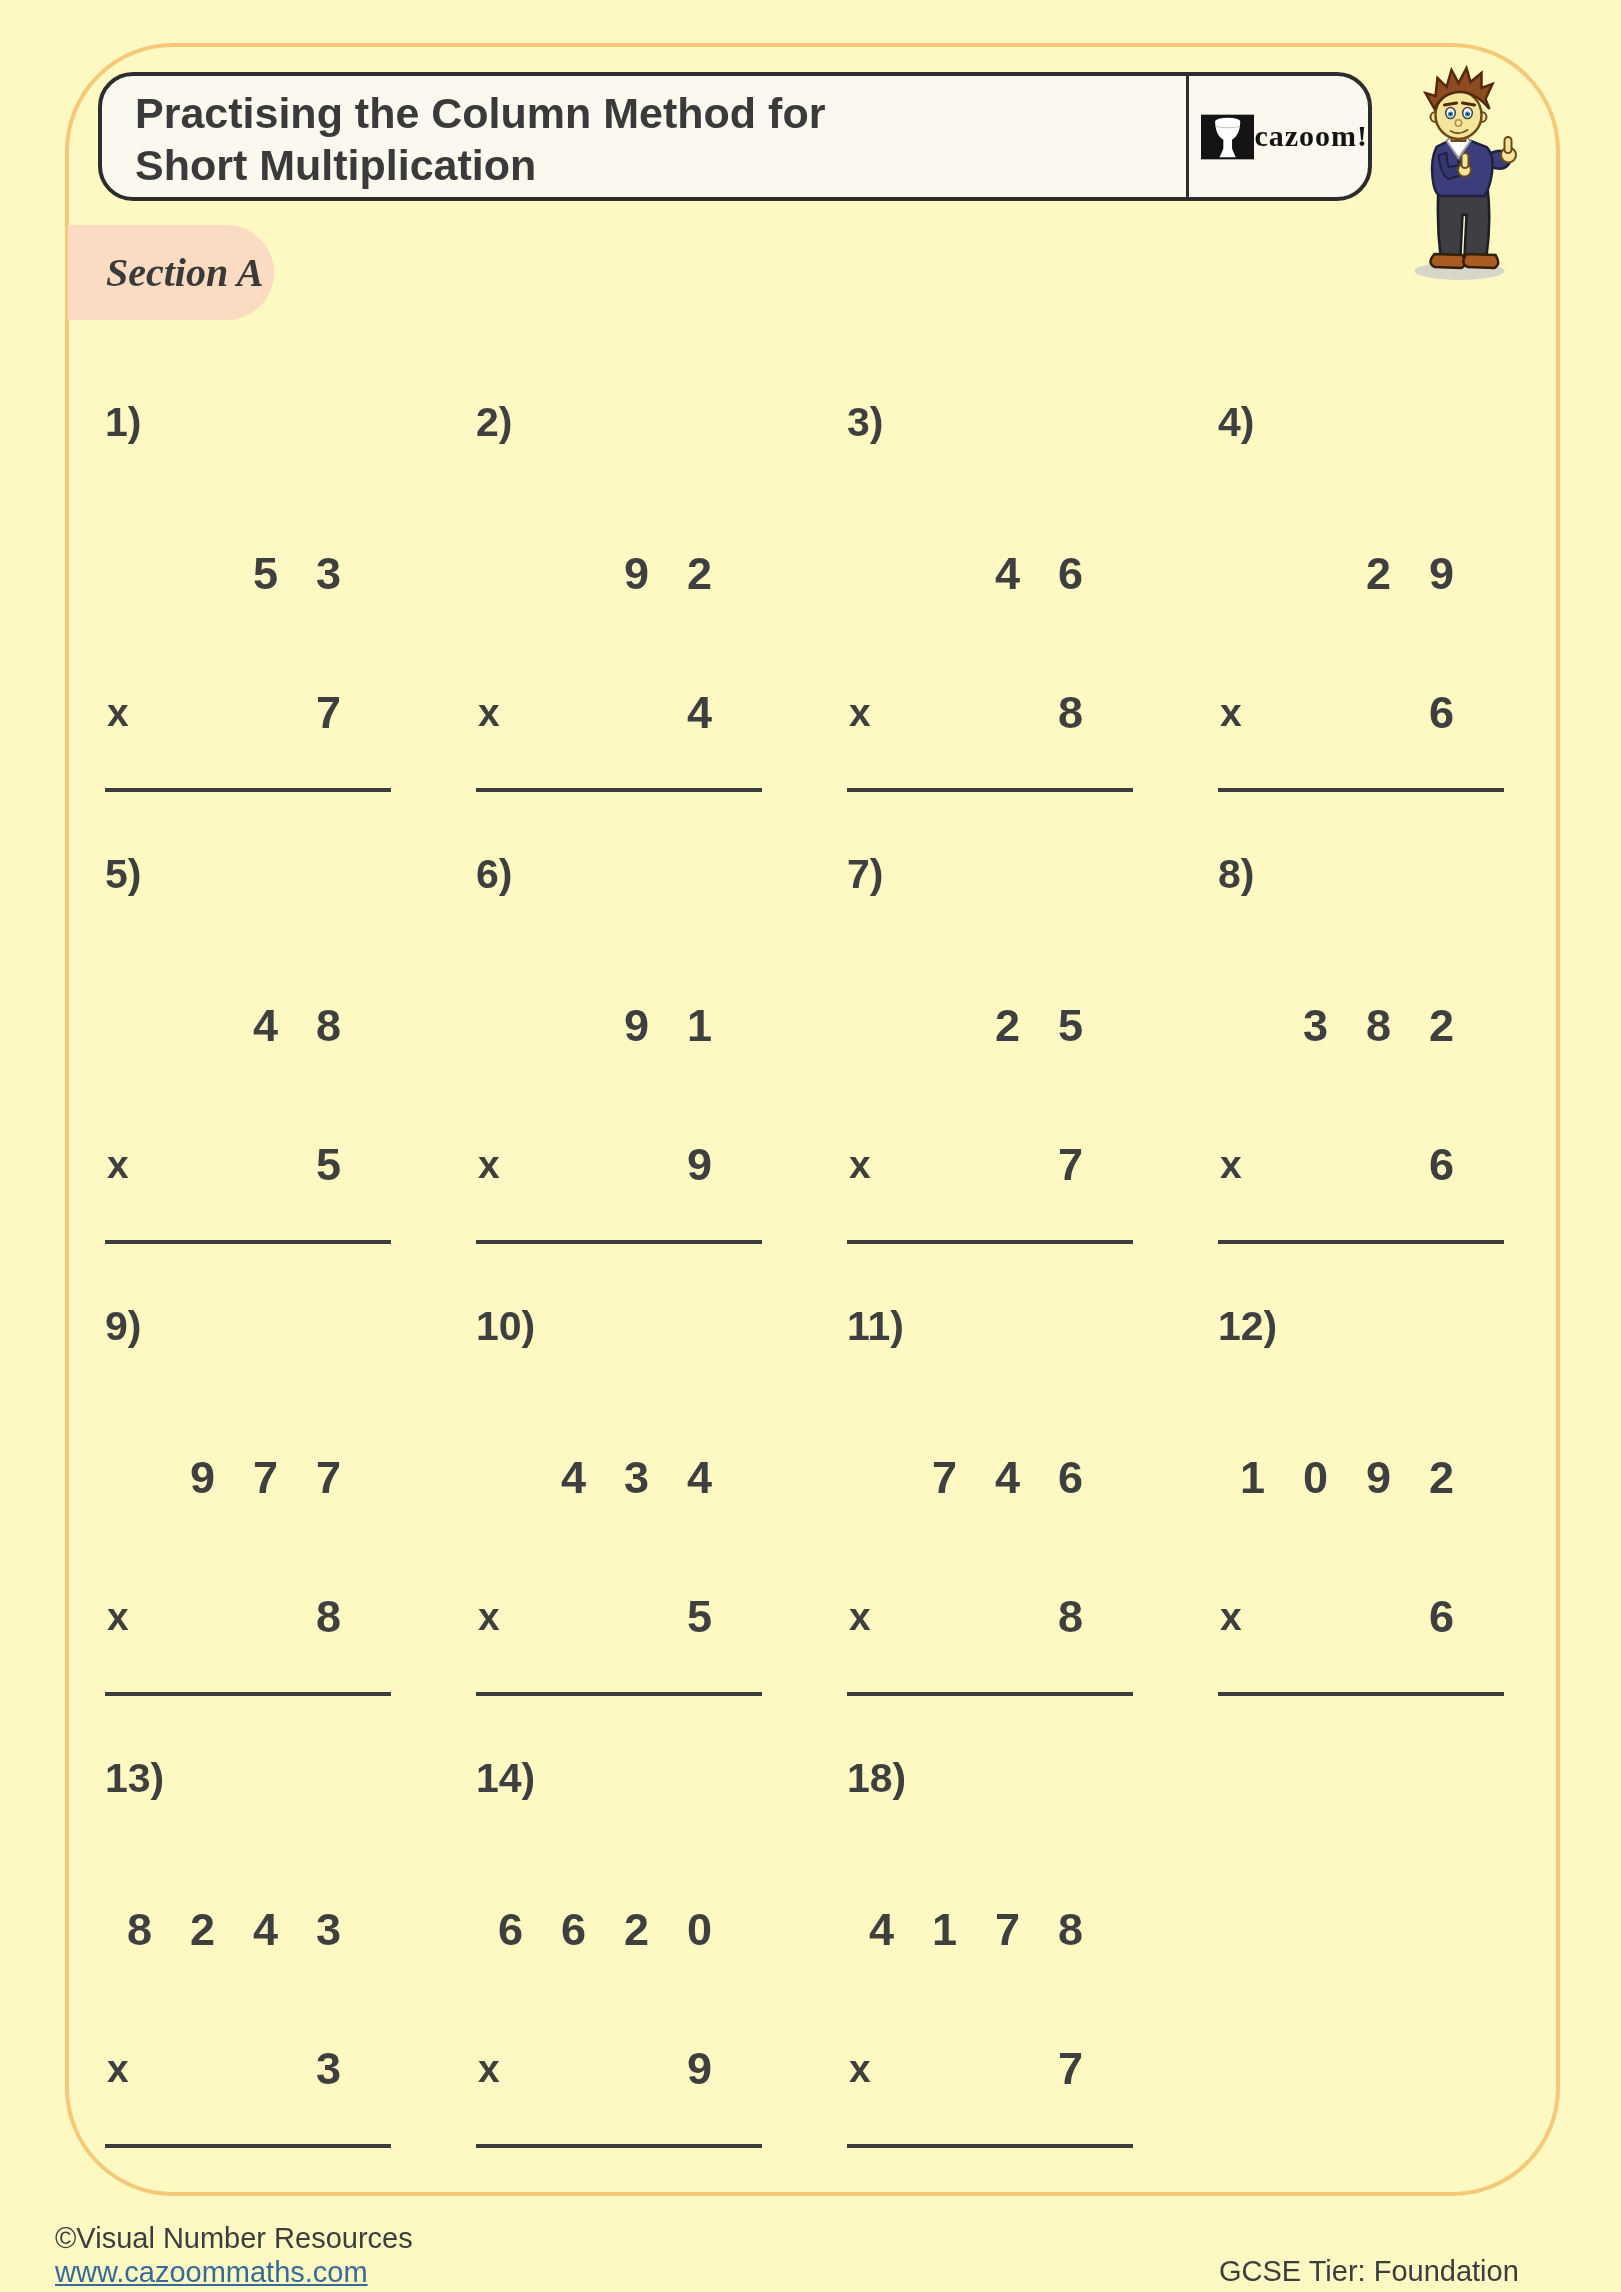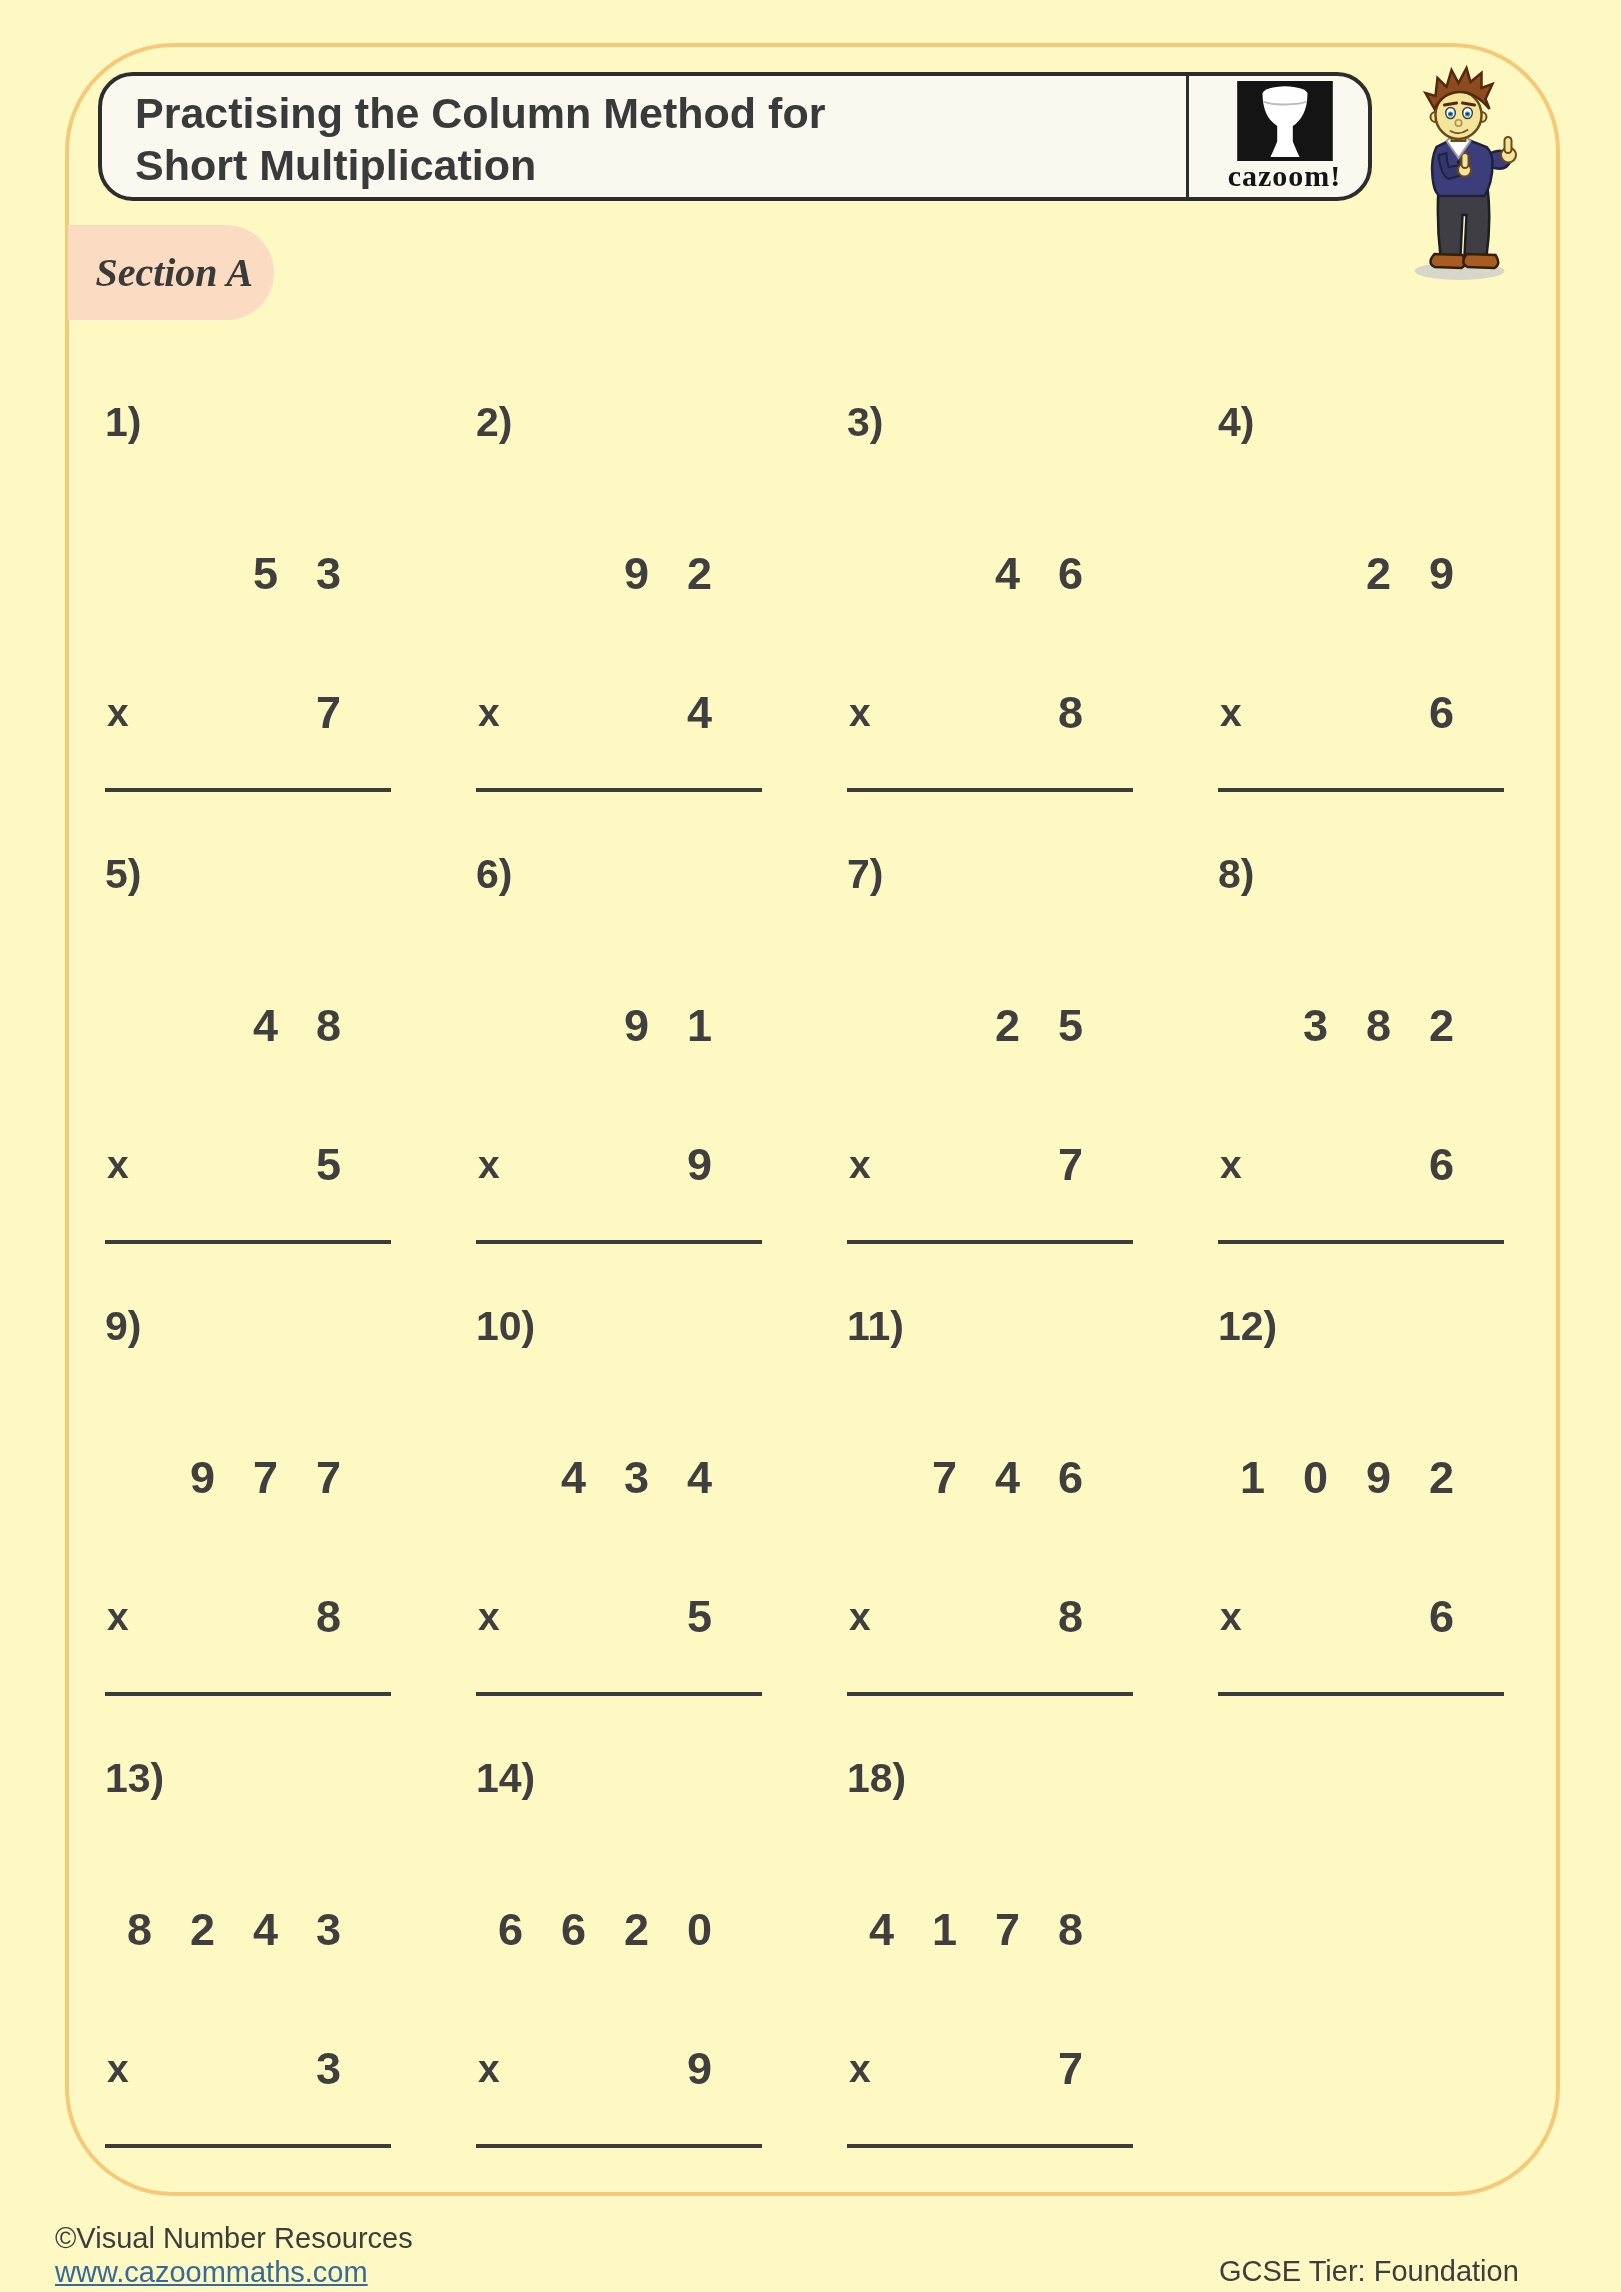--- a/index.html
+++ b/index.html
@@ -17,32 +17,32 @@
     position:absolute; left:98px; top:72px; width:1274px; height:129px;
     background:#faf8ef; border:4.9px solid #2d2d2d; border-radius:35px;
   }
   .title-text {
     position:absolute; left:33px; top:10.8px;
     font-size:43px; font-weight:bold; line-height:1.22; color:#3a3a3a;
   }
   .logo-panel {
     position:absolute; right:0; top:0; bottom:0; width:182px;
     border-left:3.9px solid #2d2d2d; border-radius:0 30px 30px 0;
-    display:flex; flex-direction:column; align-items:center; justify-content:center;padding-left:12px;
+    display:flex; flex-direction:row; align-items:center; justify-content:center;padding-left:12px;
   }
   .logo-drum { display:block; }
   .logo-word {
     font-family:"Liberation Serif", serif; font-weight:bold; font-size:30px;
     color:#141414; letter-spacing:1px; margin-top:-2px;
   }
   
   .section-pill {
     position:absolute; left:68px; top:225px; width:206px; height:95px;
     background:#fbdcc2; border-radius:0 51px 51px 0;
-    display:flex; align-items:center;
+    display:flex; align-items:center;justify-content:center;
   }
   .section-pill span {
     font-family:"Liberation Serif", serif; font-style:italic; font-weight:bold;
     font-size:40px; color:#3a3a3a; padding-left:27.4px;
   }
   
   .problems-grid {
     position:absolute; left:105px; top:399px;
     display:grid; grid-template-columns:repeat(4, 371px); grid-auto-rows:452px;
   }

